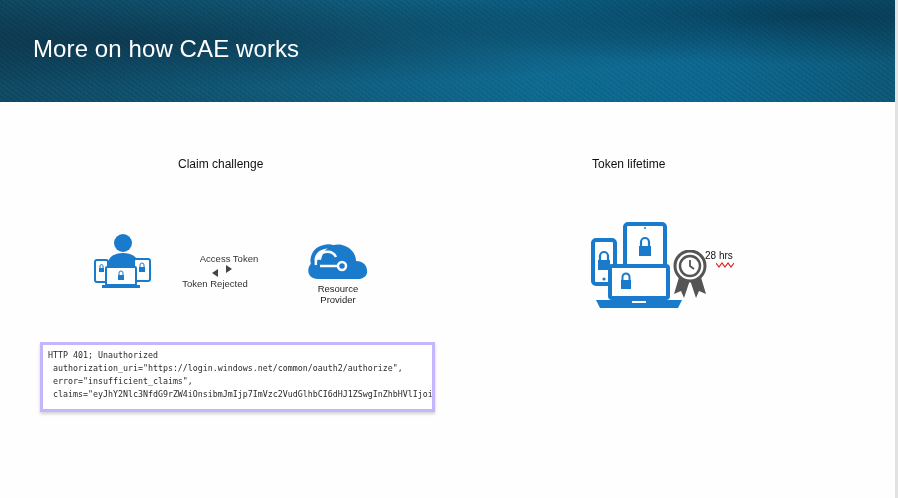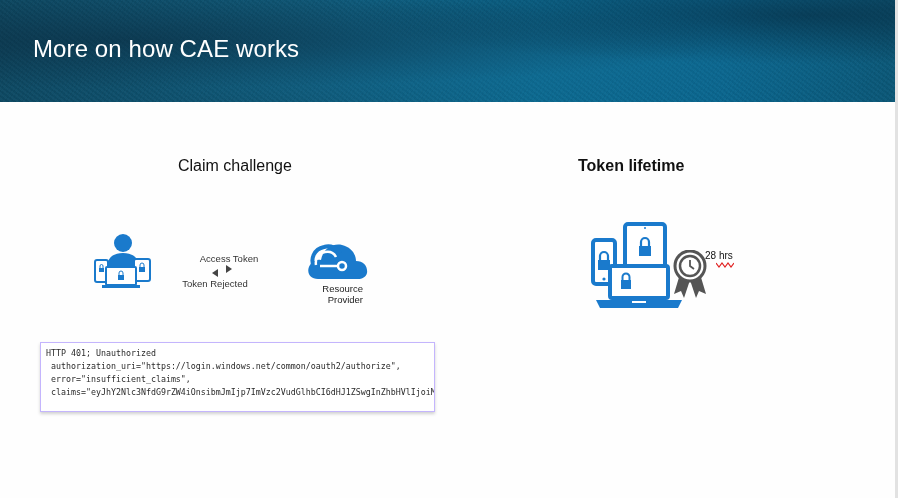--- a/index.html
+++ b/index.html
@@ -18,47 +18,47 @@
         repeating-linear-gradient(37deg, rgba(0,0,0,0.04) 0 2px, rgba(255,255,255,0.02) 2px 4px),
         repeating-linear-gradient(-61deg, rgba(0,0,0,0.035) 0 1px, rgba(255,255,255,0) 1px 3px),
         linear-gradient(90deg, #0e4a64 0%, #0f5a7a 35%, #0b6a91 60%, #0a6790 80%, #0b5878 100%);
     }
     .header-title {
       position: absolute; left: 33px; top: 35px;
       color: #ffffff; font-size: 24px; font-weight: normal; letter-spacing: 0.1px;
     }
 
     .section-title {
-      position: absolute; top: 157px; font-size: 16px; color: #111111;
+      position: absolute; top: 157px; font-size: 12px; color: #111111;
     }
     .title-claim { left: 178px; }
-    .title-token { left: 578px; font-weight: bold; }
+    .title-token { left: 592px; }
 
     
     .user-devices { position: absolute; left: 94px; top: 232px; width: 58px; height: 58px; }
     .resource-cloud { position: absolute; left: 304px; top: 239px; width: 66px; height: 44px; }
     .resource-label {
-      position: absolute; left: 313px; top: 283px; width: 50px; text-align: right;
+      position: absolute; left: 313px; top: 283px; width: 50px; text-align: center;
       font-size: 9.5px; line-height: 11px; color: #222222;
     }
     .flow-line {
       position: absolute; height: 12px; display: flex; align-items: center;
       font-size: 9.5px; color: #333333; white-space: nowrap; flex-direction: column;
     }
     .flow-access { left: 159px; top: 252px; width: 140px; }
     .flow-reject { left: 145px; top: 269px; width: 140px; }
     .dash { flex: 1; border-top: 1px dashed #555555; height: 0; margin: 0 1px; }
     .arrow-right { width: 0; height: 0; border-left: 6px solid #444; border-top: 4px solid transparent; border-bottom: 4px solid transparent; }
     .arrow-left { width: 0; height: 0; border-right: 6px solid #444; border-top: 4px solid transparent; border-bottom: 4px solid transparent; }
     .flow-label { padding: 0 1px; }
 
     
     .code-box {
       position: absolute; left: 40px; top: 342px; width: 395px; height: 70px;
-      border: 1px solid #c4b5fd; background: #ffffff;
+      border: 3px solid #c4b5fd; background: #ffffff;
       box-shadow: 0 2px 3px rgba(0,0,0,0.18);
       overflow: hidden;
       padding: 4px 0 0 5px;
       font-family: "DejaVu Sans Mono", monospace; font-size: 8.3px; line-height: 13px; color: #2a2a2a;
     }
     .code-line { white-space: pre; }
 
     
     .devices-art { position: absolute; left: 590px; top: 222px; width: 100px; height: 88px; }
     .badge-art { position: absolute; left: 670px; top: 250px; width: 40px; height: 50px; }

